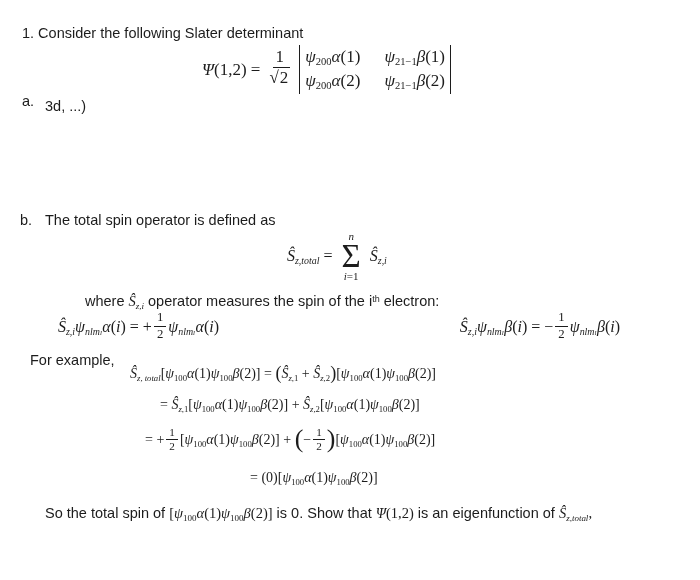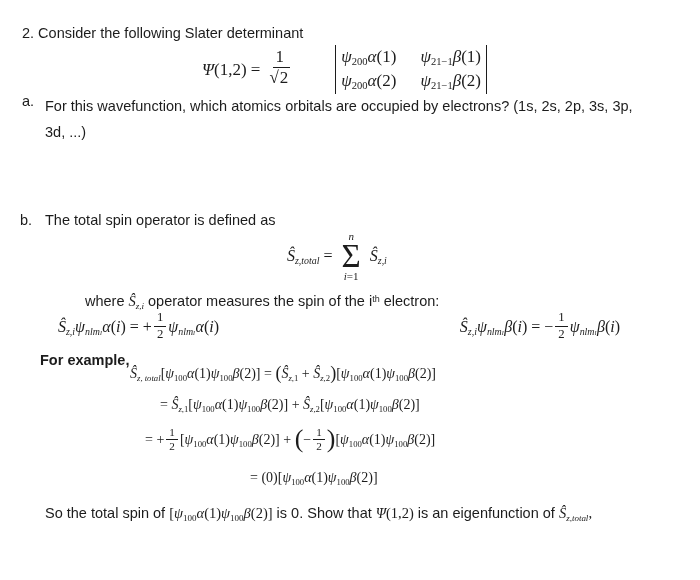--- a/index.html
+++ b/index.html
@@ -31,21 +31,21 @@
   .bigp { font-size:1.85em; font-style:normal; vertical-align:middle; line-height:0.8; position:relative; top:-0.08em; }
   .medp { font-size:1.3em; font-style:normal; vertical-align:middle; line-height:0.85; position:relative; top:-0.05em; }
 
   
   .heading { left:22px; top:25px; }
 
   .det-eq { left:202px; top:45px; display:flex; align-items:center; gap:7px; font-size:17px; }
   .det-matrix {
     border-left:1.6px solid #1c1c1c; border-right:1.6px solid #1c1c1c;
     padding:1px 5px; display:grid; grid-template-columns:auto auto;
-    column-gap:24px; line-height:1.35;margin-left:36px;
+    column-gap:24px; line-height:1.35;
   }
   .norm-frac { font-size:17px; }
 
   .part-item { display:flex; }
   .part-a { left:22px; top:93px; }
   .part-label { width:23px; flex:none; }
   .part-lines { line-height:26px; }
 
   .part-b { left:20px; top:212px; }
   .part-b .part-label { width:25px; }
@@ -58,56 +58,55 @@
   .sigma-char {
     font-family:"Liberation Serif","DejaVu Serif",serif; font-style:normal;
     font-size:33px; line-height:0.88;
   }
 
   .where-line { left:85px; top:293px; }
   .sup-text { font-size:0.62em; vertical-align:0.5em; }
 
   .spin-row { left:58px; top:313px; width:562px; display:flex; justify-content:space-between; font-size:16px; white-space:nowrap; }
 
-  .for-example { left:40px; top:352px;font-weight:bold; }
+  .for-example { left:30px; top:352px; }
 
   .deriv { font-size:14px; }
   .d1 { left:130px; top:366px; }
   .d2 { left:160px; top:397px;text-align:right; }
   .d3 { left:145px; top:428px; }
   .d4 { left:250px; top:470px; }
 
   .closing { left:45px; top:501px; line-height:24.5px; max-width:640px; }
   .closing .cl-line { white-space:nowrap; }
 </style>
 </head>
 <body>
 
 <div class="page" style="background: rgb(255, 255, 255); color: rgb(28, 28, 28);">
 
-  <div class="abs heading" data-bind="heading">2. Consider the following Slater determinant</div>
+  <div class="abs heading" data-bind="heading">1. Consider the following Slater determinant</div>
 
   <div class="abs det-eq">
     <span class="math" data-bind-math="determinant.lhs">Ψ<span class="up">(</span><span class="up">1</span><span class="up">,</span><span class="up">2</span><span class="up">)</span> <span class="up">=</span></span>
     <span class="mfrac norm-frac">
       <span class="mnum" data-bind-math="determinant.frac_num"><span class="up">1</span></span>
       <span class="mden" data-bind-math="determinant.frac_den"><span class="msqrt"><span class="rad">√</span><span class="ovl"><span class="up">2</span></span></span></span>
     </span>
     <span class="det-matrix">
       <span class="math" data-bind-math="determinant.cells.0">ψ<span class="msub"><span class="up">2</span><span class="up">0</span><span class="up">0</span></span>α<span class="up">(</span><span class="up">1</span><span class="up">)</span></span>
       <span class="math" data-bind-math="determinant.cells.1">ψ<span class="msub"><span class="up">2</span><span class="up">1</span><span class="up">−</span><span class="up">1</span></span>β<span class="up">(</span><span class="up">1</span><span class="up">)</span></span>
       <span class="math" data-bind-math="determinant.cells.2">ψ<span class="msub"><span class="up">2</span><span class="up">0</span><span class="up">0</span></span>α<span class="up">(</span><span class="up">2</span><span class="up">)</span></span>
       <span class="math" data-bind-math="determinant.cells.3">ψ<span class="msub"><span class="up">2</span><span class="up">1</span><span class="up">−</span><span class="up">1</span></span>β<span class="up">(</span><span class="up">2</span><span class="up">)</span></span>
     </span>
   </div>
 
   <div class="abs part-item part-a">
     <span class="part-label" data-bind="part_a.label">a.</span>
     <span class="part-lines">
-      <span class="abs-line" style="display:block; white-space:nowrap;" data-bind="part_a.line1">For this wavefunction, which atomics orbitals are occupied by electrons? (1s, 2s, 2p, 3s, 3p,</span>
       <span style="display:block;" data-bind="part_a.line2">3d, ...)</span>
     </span>
   </div>
 
   <div class="abs part-item part-b">
     <span class="part-label" data-bind="part_b.label">b.</span>
     <span data-bind="part_b.intro">The total spin operator is defined as</span>
   </div>
 
   <div class="abs sum-eq">

